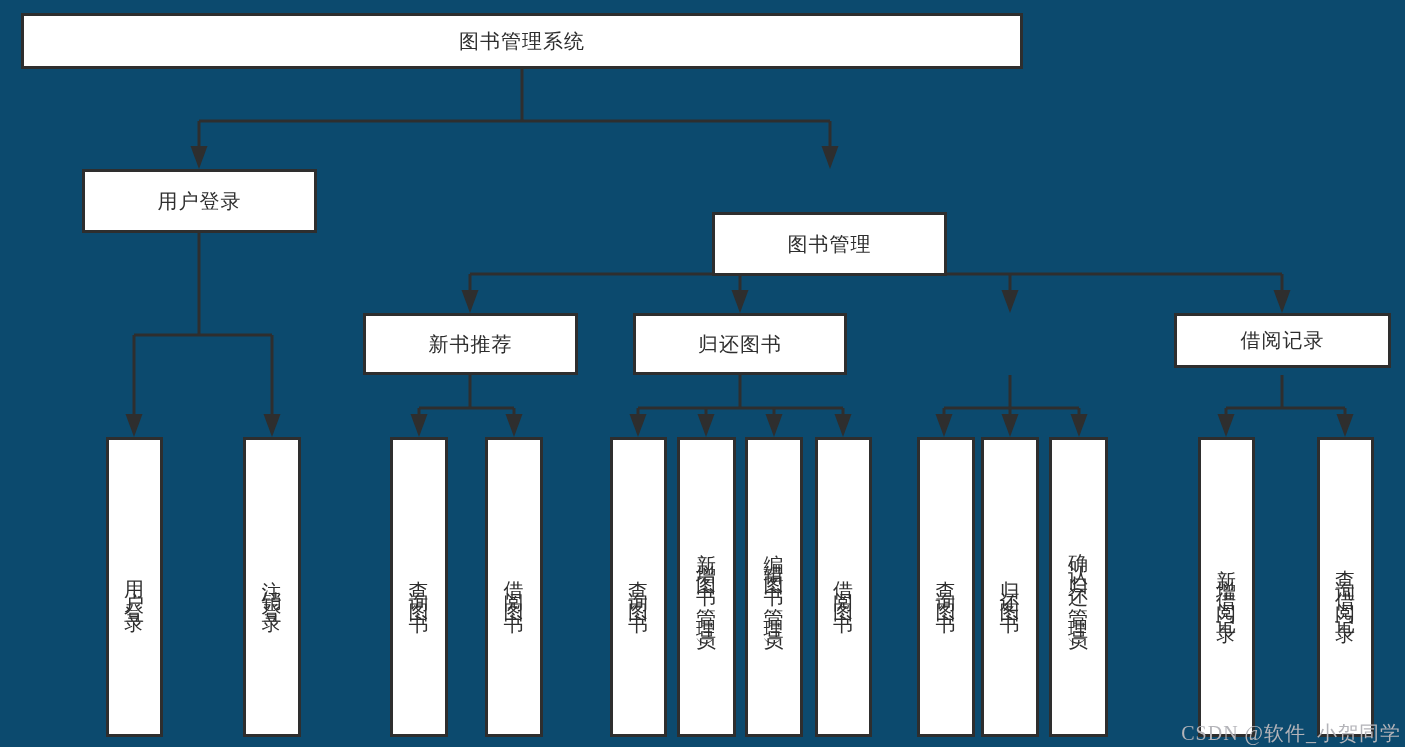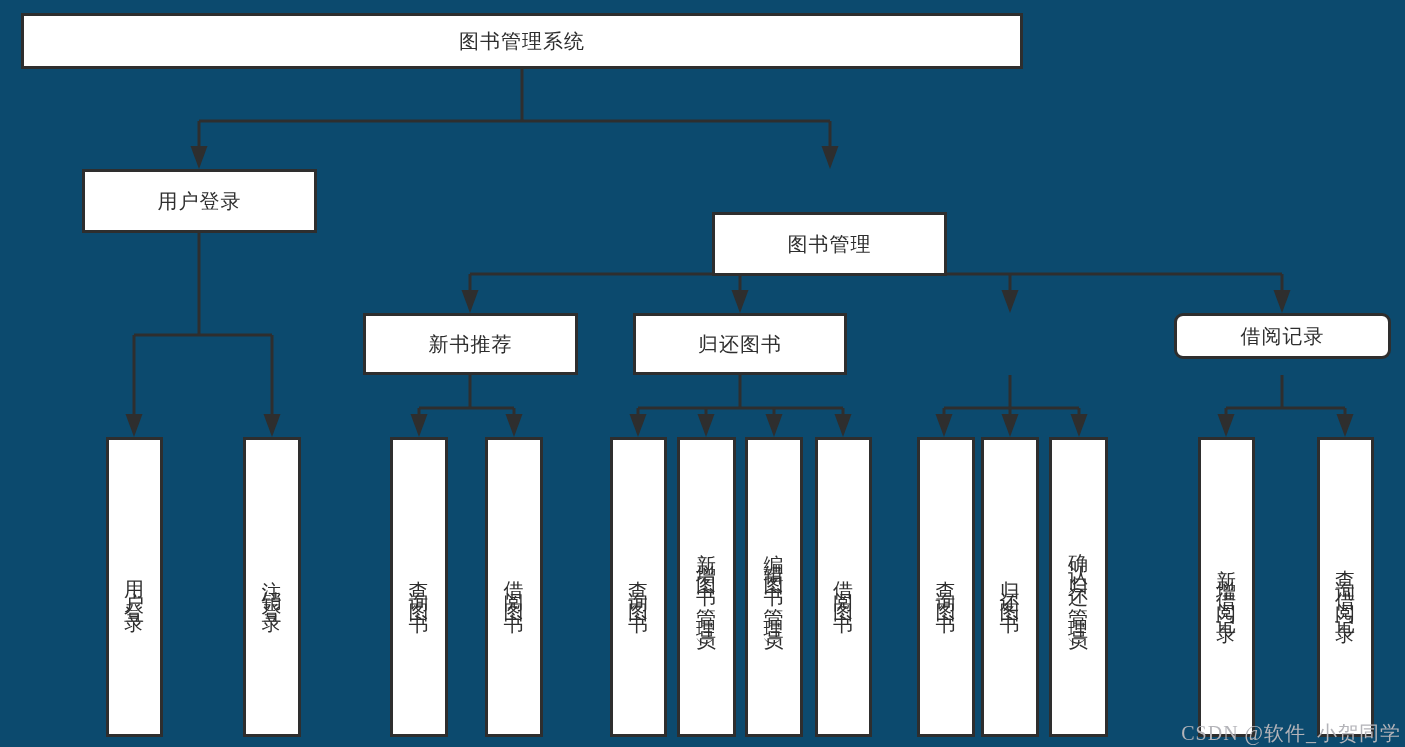--- a/index.html
+++ b/index.html
@@ -83,21 +83,21 @@
   <div class="node hnode" style="left:712px;top:169px;width:235px;height:64px;margin-top:43px;">
     <span>图书管理</span>
   </div>
 
   <div class="node hnode" style="left:363px;top:313px;width:215px;height:62px;">
     <span>新书推荐</span>
   </div>
   <div class="node hnode" style="left:633px;top:313px;width:214px;height:62px;">
     <span>归还图书</span>
   </div>
-  <div class="node hnode" style="left:1174px;top:313px;width:217px;height:46px;border-radius:9px;">
+  <div class="node hnode" style="left:1174px;top:313px;width:217px;height:55px;">
     <span>借阅记录</span>
   </div>
 
   <div class="node vnode" style="left:106px;top:437px;width:57px;height:300px;">
     <span>用户登录</span>
   </div>
   <div class="node vnode" style="left:243px;top:437px;width:58px;height:300px;">
     <span>注销登录</span>
   </div>
 

